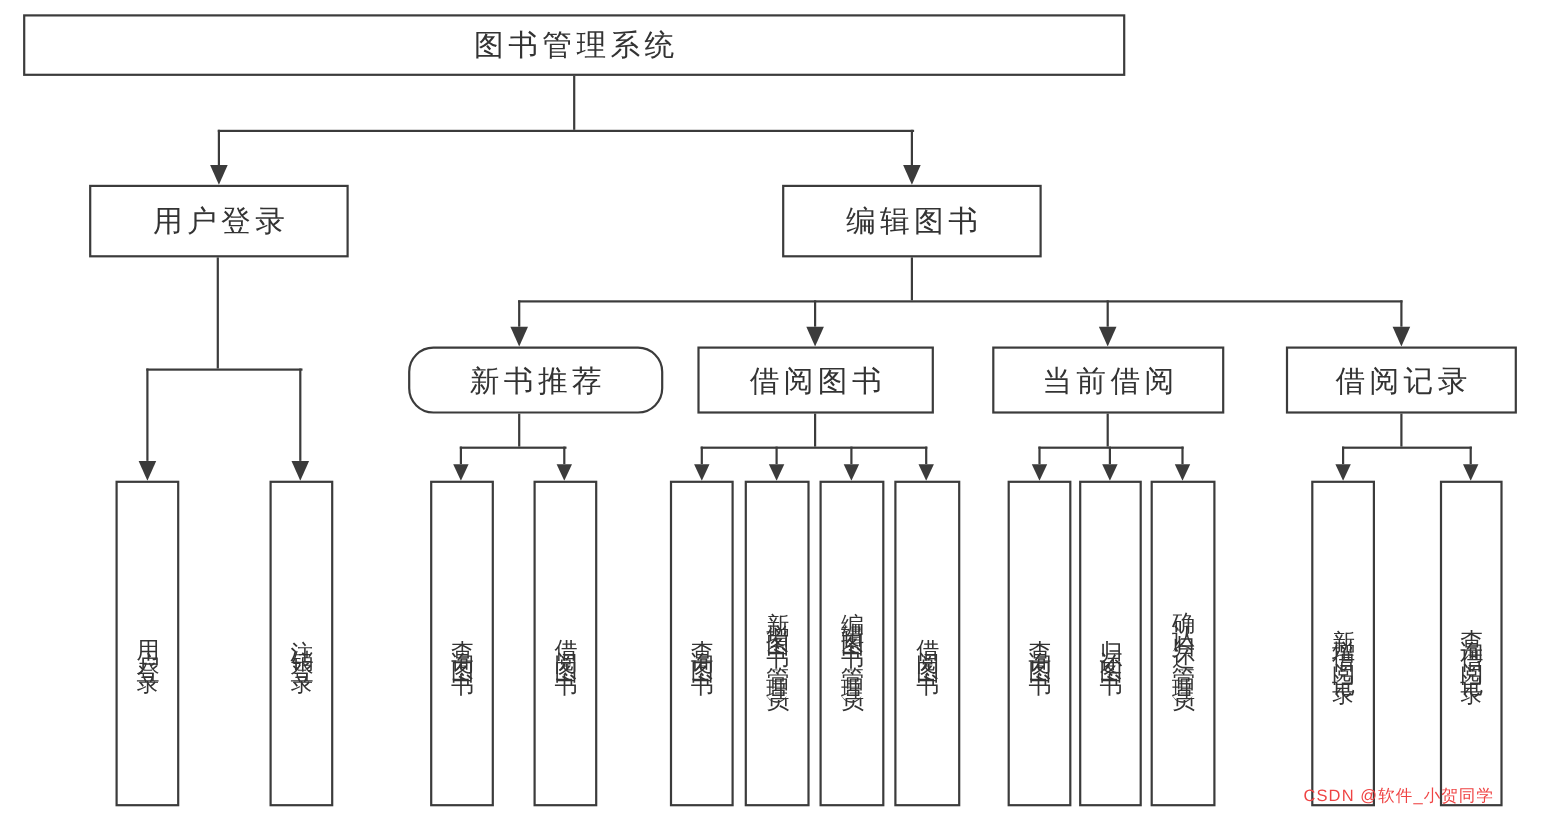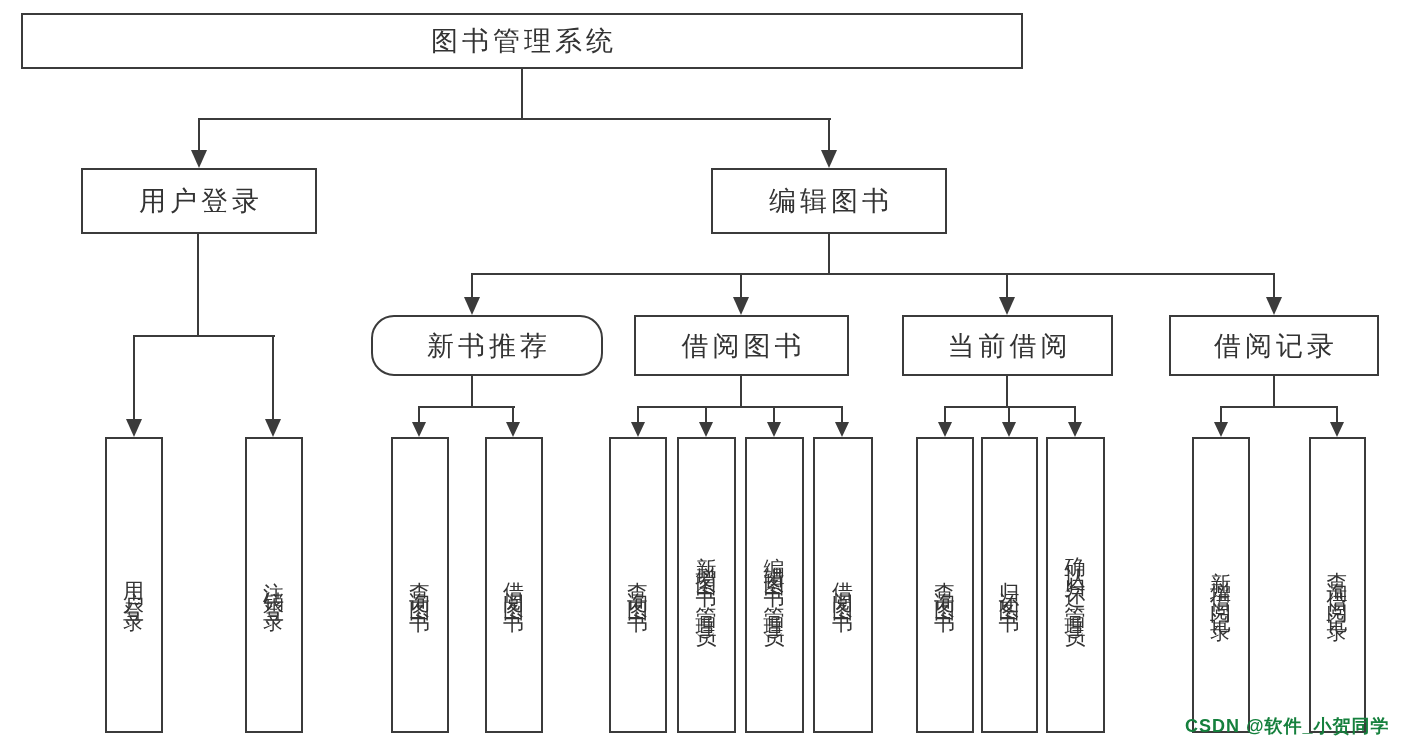--- a/index.html
+++ b/index.html
@@ -53,26 +53,25 @@
   }
   .arrowhead.lg {
     border-left-width: 8px;
     border-right-width: 8px;
     border-top-width: 18px;
   }
   .watermark {
     position: absolute;
     left: 1185px;
     top: 714px;
-    font-size: 18px;
+    font-size: 15px;
     letter-spacing: 1px;
-    color: #15803d;
+    color: #ef4444;
     z-index: 5;
     white-space: nowrap;
-    font-weight: bold;
   }
 </style>
 </head>
 <body>
 
 <div class="canvas">
 
   <div class="box" style="left:21px; top:13px; width:1002px; height:56px;">
     <span class="htext">图书管理系统</span>
   </div>

